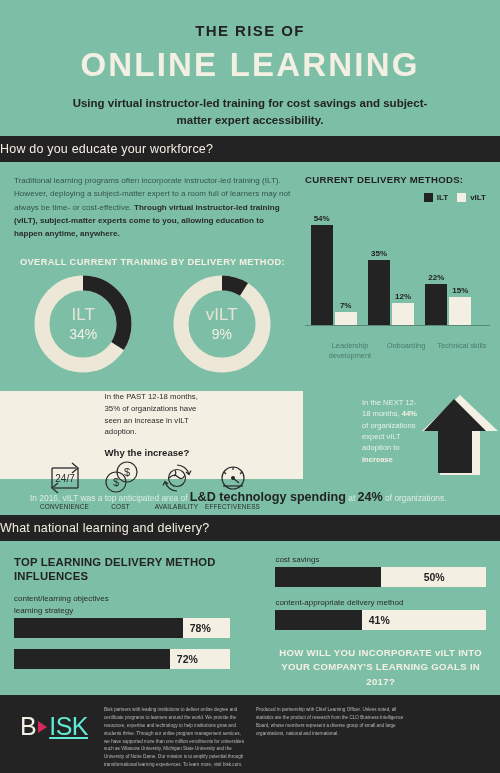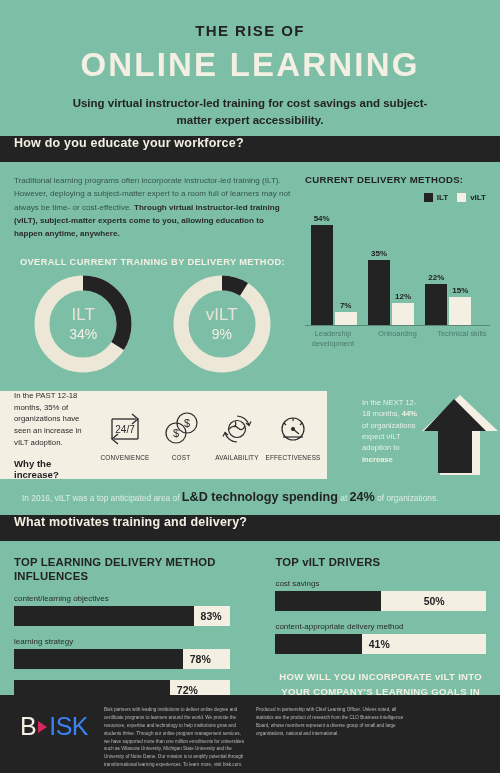--- a/index.html
+++ b/index.html
@@ -23,23 +23,21 @@
     color: #f4efe3; margin-top: 7px; text-transform: uppercase;
   }
   .hero-sub {
     font-size: 11.5px; font-weight: bold; color: #232323;
     margin-top: 11px; line-height: 1.45; padding: 0 58px;
   }
 
   
   .sec-bar {
     background: #232323; height: 26px;
-    display: flex; 
-    padding-left: 14px;
-    font-weight: bold;
+    display: flex; align-items: center;
   }
   .sec-bar span { color: #f4efe3; font-size: 12.5px; letter-spacing: .2px; }
 
   
   .wf { display: flex; padding: 12px 0 0; }
   .wf-left { width: 305px; padding: 0 14px; }
   .wf-para {
     font-size: 8.1px; line-height: 1.62; color: #2b2b2b;
   }
   .wf-para .bold { font-weight: bold; }
@@ -83,28 +81,28 @@
     height: 119px; display: flex; justify-content: space-around; align-items: flex-end;
   }
   .grp { display: flex; align-items: flex-end; gap: 2px; position: relative; }
   .bar { width: 22px; position: relative; }
   .bar.ilt { background: #232323; }
   .bar.vilt { background: #f4efe3; }
   .bar .bval {
     position: absolute; top: -11px; left: 50%; transform: translateX(-50%);
     font-size: 8px; font-weight: bold; color: #232323; white-space: nowrap;
   }
-  .cats { display: flex; justify-content: space-between; margin-top: 3px; padding-right: 4px; }
+  .cats { display: flex; justify-content: flex-end; margin-top: 15px; padding-right: 4px; }
   .cat { font-size: 7.4px; color: #4b7a6c; text-align: center; width: 56px; line-height: 1.3; }
 
   
   .inc-zone { position: relative; margin-top: 14px; height: 88px; }
   .inc-panel {
-    position: absolute; left: 0; top: 0; width: 327px; height: 88px;
-    background: #f4efe3; display: flex; align-items: center;
+    position: absolute; left: 0; top: 0; width: 303px; height: 88px;
+    background: #f4efe3; display: flex; align-items: center; flex-direction: column;
   }
   .inc-text { width: 122px; padding-left: 14px; }
   .inc-text p { font-size: 7.8px; color: #2b2b2b; line-height: 1.52; }
   .inc-text .why { font-size: 9.6px; font-weight: bold; color: #232323; margin-top: 9px; }
   .icons { display: flex; flex: 1; justify-content: space-around; padding-right: 6px; }
   .icon-col { display: flex; flex-direction: column; align-items: center; width: 56px; }
   .icon-col svg { display: block; }
   .icon-col .icap {
     font-size: 6.4px; color: #2b2b2b; margin-top: 5px;
     letter-spacing: .2px; text-align: center;
@@ -115,21 +113,21 @@
   }
   .next-text {
     position: absolute; left: 0; top: 4px; width: 62px;
     font-size: 7.6px; line-height: 1.5; color: #e6efe9;
   }
   .next-text b { color: #f4efe3; }
   .next-arrow { position: absolute; left: 58px; top: 0; }
 
   
   .statline {
-    margin-top: 11px; padding: 0 22px 11px;
+    margin-top: 11px; padding: 0 30px 11px;
     font-size: 8.4px; color: #dfece5; display: block;
   }
   .statline .big { font-size: 12.6px; font-weight: bold; color: #232323; }
 
   
   .mot { display: flex; padding: 14px 0 0; gap: 17px; }
   .mot-col { padding: 0 14px; }
   .mot-left { width: 253px; }
   .mot-right { width: 247px; }
   .mot-title {
@@ -153,21 +151,21 @@
   }
 
   
   .footer {
     position: absolute; left: 0; bottom: 0; width: 500px; height: 78px;
     background: #232323; display: flex; padding: 11px 12px 0;
   }
   .logo { width: 92px; padding-left: 8px; padding-top: 8px; }
   .logo-row { display: flex; align-items: center; gap: 1px; }
   .logo-b { font-size: 25px; color: #f4efe3; letter-spacing: -.5px; line-height: 1; }
-  .logo-isk { font-size: 25px; color: #3b82f6; letter-spacing: -.5px; line-height: 1; }
+  .logo-isk { font-size: 25px; color: #5eead4; letter-spacing: -.5px; line-height: 1; text-decoration: underline; }
   .logo-tri {
     width: 0; height: 0;
     border-left: 9px solid #d6285a;
     border-top: 6px solid transparent;
     border-bottom: 6px solid transparent;
     margin: 0 1px;
   }
   .foot-col { font-size: 4.6px; line-height: 1.72; color: #b9b9b9; }
   .foot-col.c1 { width: 152px; padding-right: 10px; }
   .foot-col.c3 { width: 150px; }
@@ -351,46 +349,41 @@
         </svg>
       </span>
     </div>
   </div>
 
   <div class="statline">
     <span>In 2016, vILT was a top anticipated area of </span><span class="big">L&amp;D technology spending</span><span> at </span><span class="big">24%</span><span> of organizations.</span>
   </div>
 
   <div class="sec-bar">
-    <span>What motivates training and delivery?</span>
+    <span>What national learning and delivery?</span>
   </div>
 
   <div class="mot">
     <div class="mot-col mot-left">
       <div class="mot-title">TOP LEARNING DELIVERY METHOD INFLUENCES</div>
       <div id="hbars-left">
           <div class="hbar-label">content/learning objectives</div>
-          <div class="hbar-track">
-            <div class="hbar-fill" style="width: 83%;"></div>
-            <span class="hbar-val" style="margin-left: calc(83% + 7px);">83%</span>
-          </div>
           <div class="hbar-label">learning strategy</div>
           <div class="hbar-track">
             <div class="hbar-fill" style="width: 78%;"></div>
             <span class="hbar-val" style="margin-left: calc(78% + 7px);">78%</span>
           </div>
           <div class="hbar-track">
             <div class="hbar-fill" style="width: 72%;"></div>
             <span class="hbar-val" style="margin-left: calc(72% + 7px);">72%</span>
           </div>
         </div>
     </div>
 
     <div class="mot-col mot-right">
-      <div class="mot-title">TOP vILT DRIVERS</div>
       <div id="hbars-right">
           <div class="hbar-label">cost savings</div>
           <div class="hbar-track">
             <div class="hbar-fill" style="width: 50%;"></div>
             <span class="hbar-val" style="margin-left: calc(50% + 7px); padding-left: 36px;">50%</span>
           </div>
           <div class="hbar-label">content-appropriate delivery method</div>
           <div class="hbar-track">
             <div class="hbar-fill" style="width: 41%;"></div>
             <span class="hbar-val" style="margin-left: calc(41% + 7px);">41%</span>

